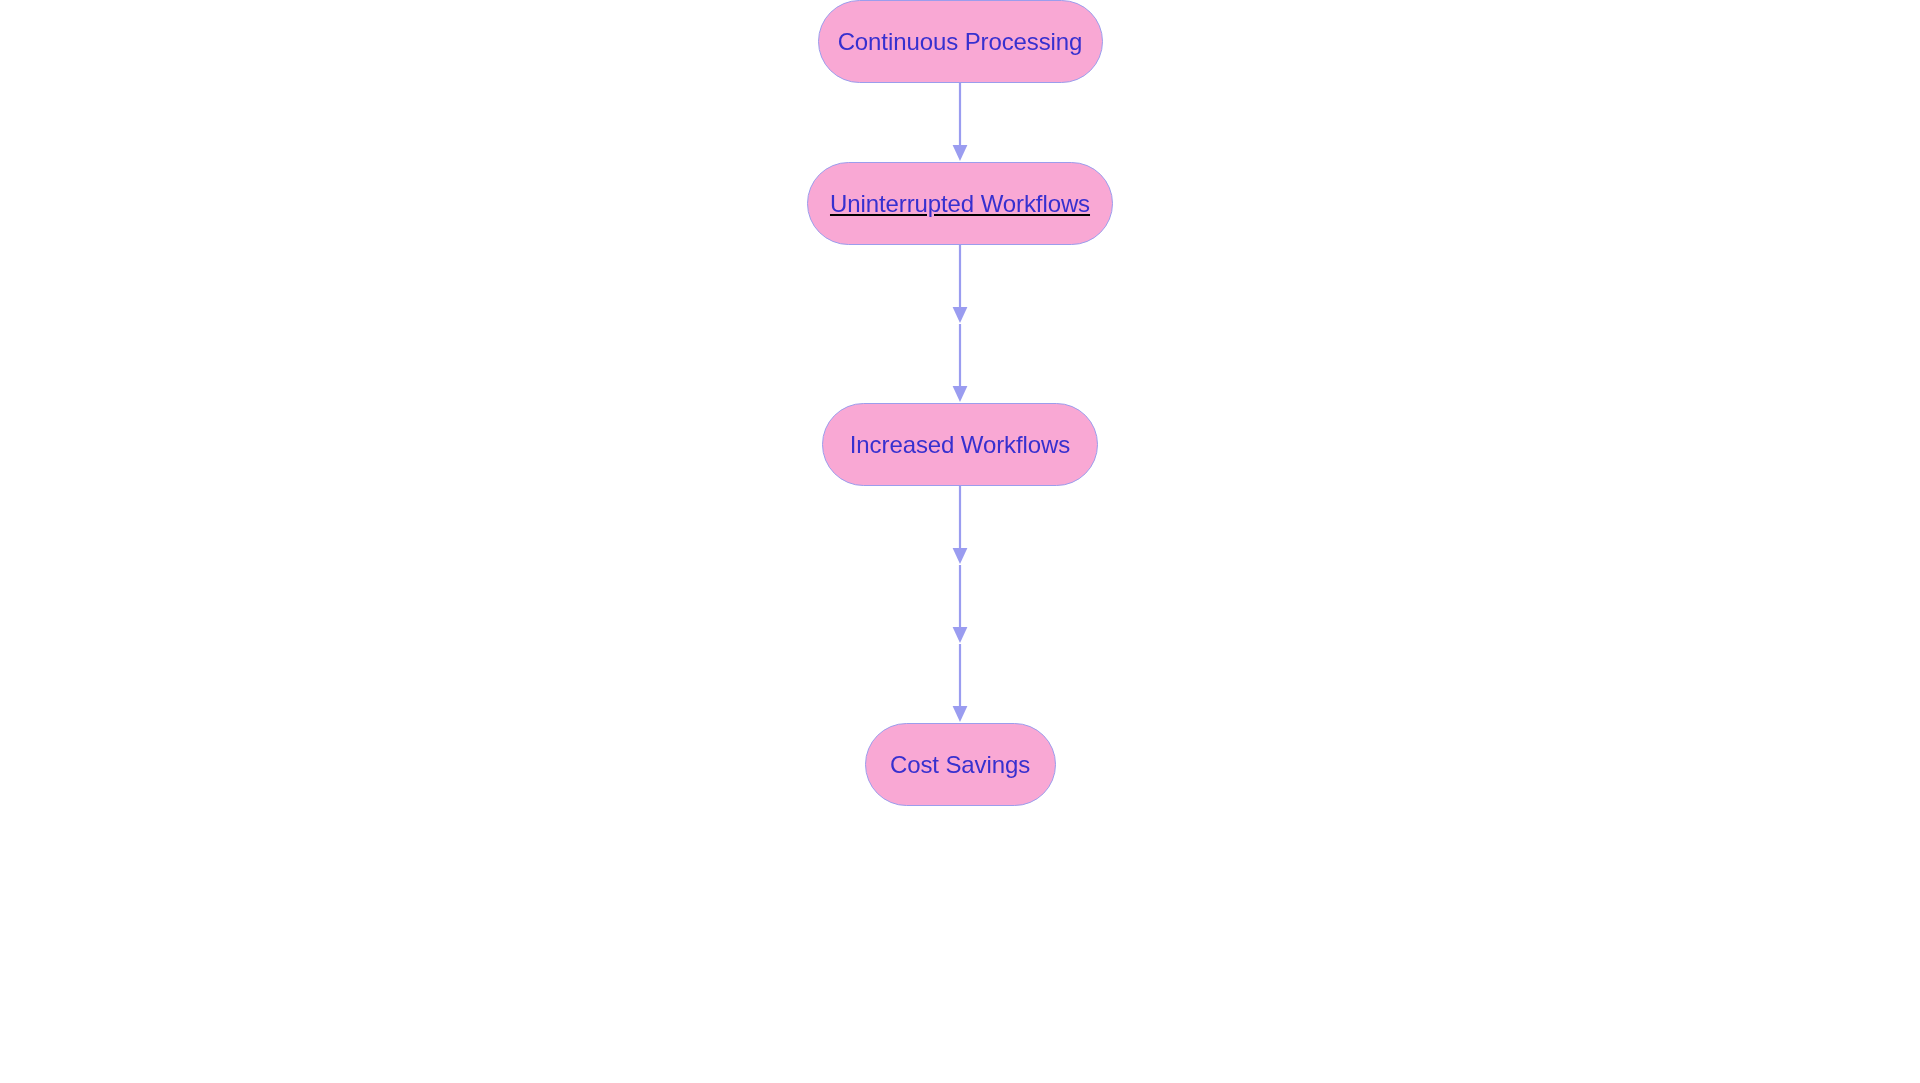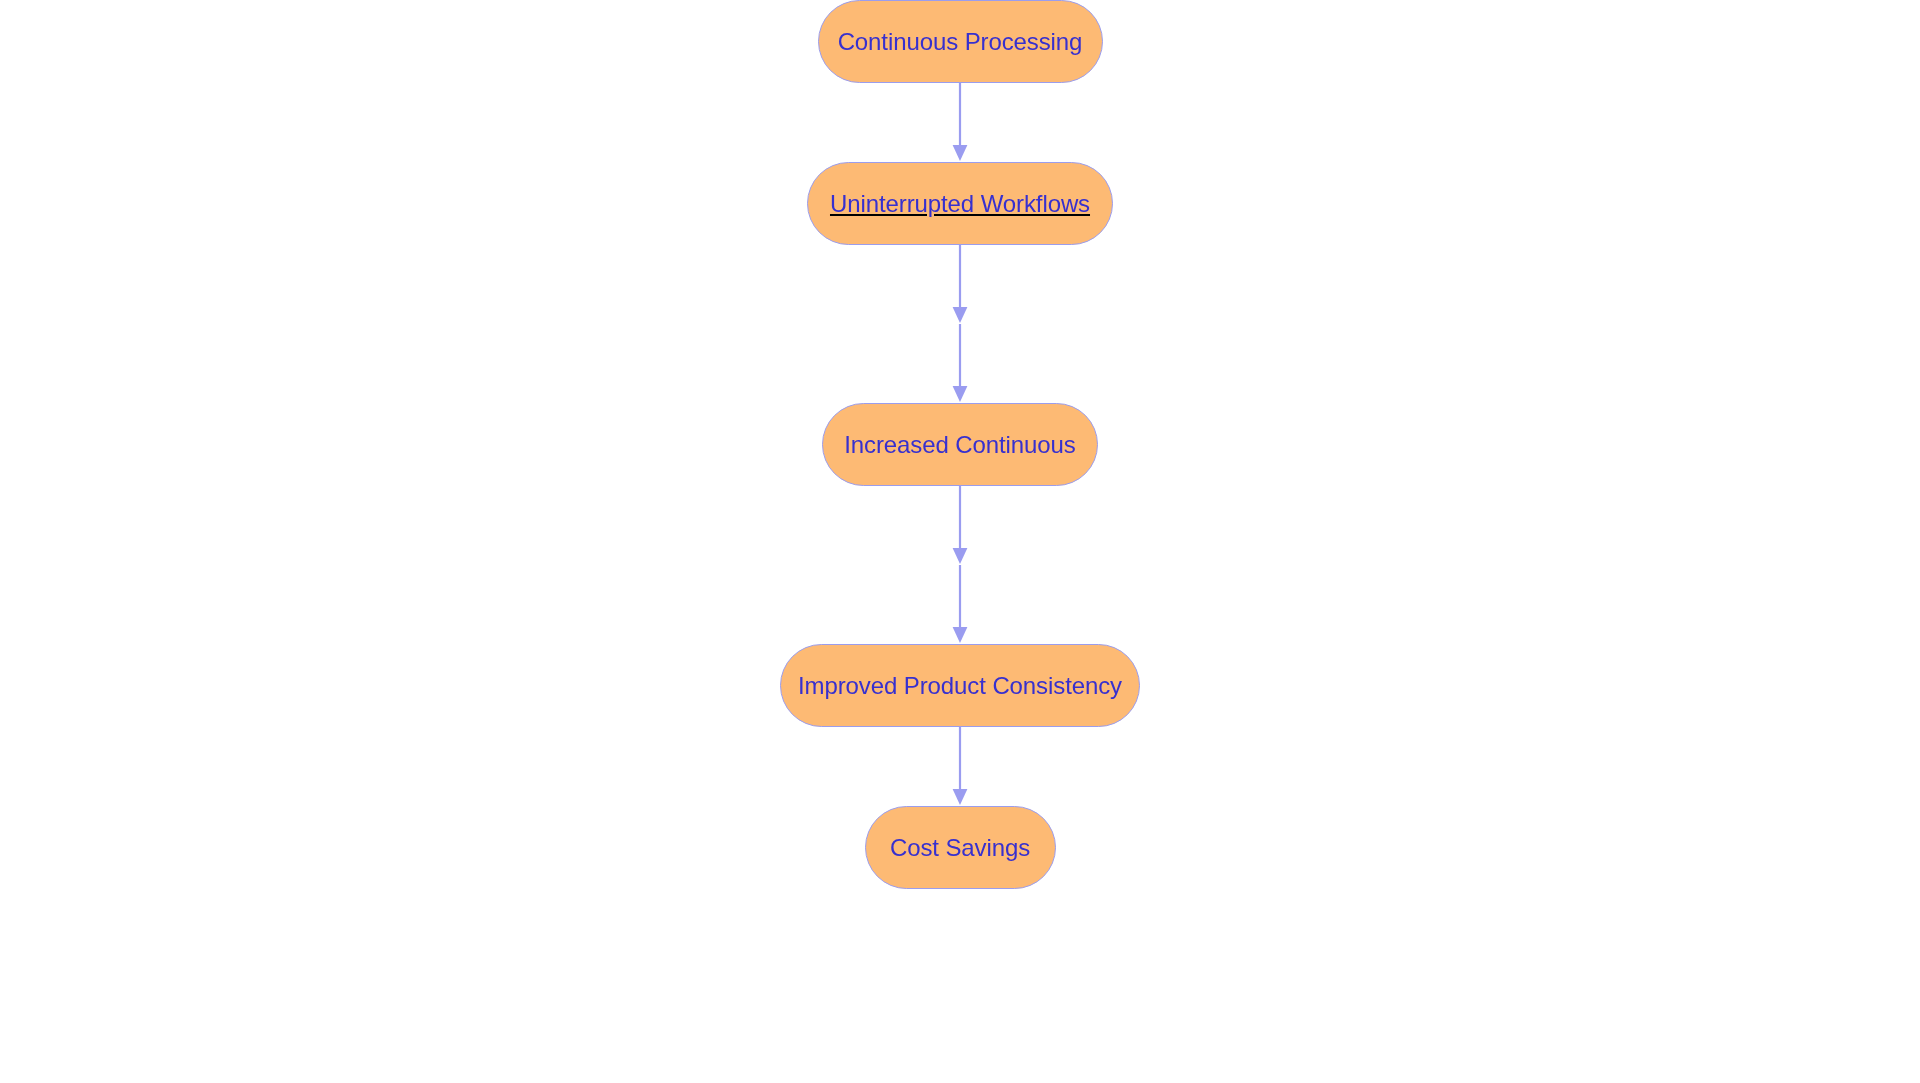--- a/index.html
+++ b/index.html
@@ -34,21 +34,21 @@
     align-items: center;
     justify-content: flex-start;
   }
 
   .node {
     position: relative;
     height: 83px;
     display: flex;
     align-items: center;
     justify-content: center;
-    background: #fdba74;
+    background: #f9a8d4;
     border: 1.3px solid #9b9ded;
     border-radius: 42px;
     padding: 8px 30px;
     flex: 0 0 auto;
   }
 
   .node-label {
     font-family: "Liberation Sans", sans-serif;
     font-size: 24px;
     font-weight: 400;
@@ -123,41 +123,38 @@
 
 
     <div class="connector">
       <svg viewBox="0 0 22 79" xmlns="http://www.w3.org/2000/svg" aria-hidden="true">
         <line class="conn-line" x1="11" y1="0" x2="11" y2="64"></line>
         <polygon class="conn-head" points="3.6,62 18.4,62 11,78"></polygon>
       </svg>
     </div>
 
     <div class="node w-increased-throughput">
-      <span class="node-label">Increased Continuous</span>
+      <span class="node-label">Increased Workflows</span>
     </div>
 
     <div class="connector">
       <svg viewBox="0 0 22 79" xmlns="http://www.w3.org/2000/svg" aria-hidden="true">
         <line class="conn-line" x1="11" y1="0" x2="11" y2="64"></line>
         <polygon class="conn-head" points="3.6,62 18.4,62 11,78"></polygon>
       </svg>
     </div>
 
 
     <div class="connector">
       <svg viewBox="0 0 22 79" xmlns="http://www.w3.org/2000/svg" aria-hidden="true">
         <line class="conn-line" x1="11" y1="0" x2="11" y2="64"></line>
         <polygon class="conn-head" points="3.6,62 18.4,62 11,78"></polygon>
       </svg>
     </div>
 
-    <div class="node w-improved-product-consistency">
-      <span class="node-label">Improved Product Consistency</span>
-    </div>
 
     <div class="connector">
       <svg viewBox="0 0 22 79" xmlns="http://www.w3.org/2000/svg" aria-hidden="true">
         <line class="conn-line" x1="11" y1="0" x2="11" y2="64"></line>
         <polygon class="conn-head" points="3.6,62 18.4,62 11,78"></polygon>
       </svg>
     </div>
 
     <div class="node w-cost-savings">
       <span class="node-label">Cost Savings</span>

